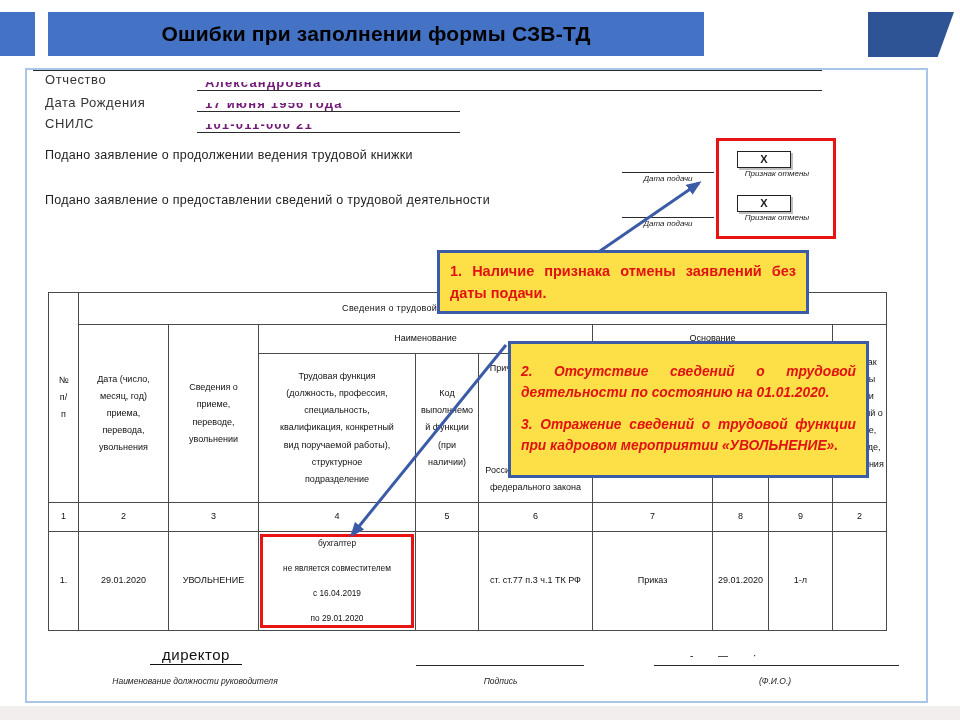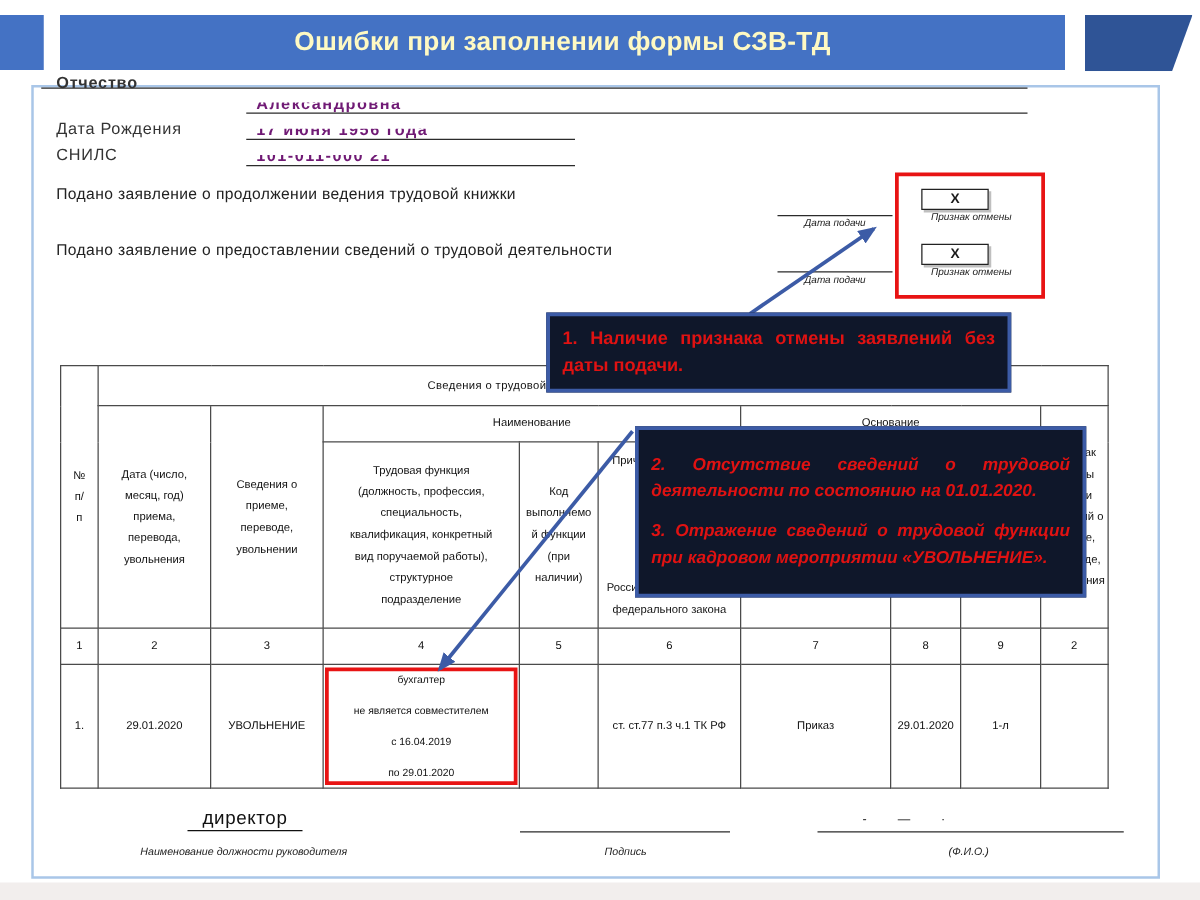--- a/index.html
+++ b/index.html
@@ -1,22 +1,22 @@
 <!DOCTYPE html>
 <html><head>
 <meta charset="utf-8">
 <style>
   html,body{margin:0;padding:0;background:#fff;}
   .slide{position:relative;width:960px;height:720px;background:#ffffff;overflow:hidden;
          font-family:"Liberation Sans",sans-serif;color:#1a1a1a;}
 
   
   .accent-left{position:absolute;left:0;top:12px;width:35px;height:44px;background:#4472C4;}
-  .title-bar{position:absolute;left:48px;top:12px;width:804px;height:44px;background:#4472C4;
-             color:#fef9c3;font-size:21px;font-weight:bold;text-align:center;line-height:44px;letter-spacing:.2px;}
+  .title-bar{position:absolute;left:48px;top:12px;width:656px;height:44px;background:#4472C4;
+             color:#000000;font-size:21px;font-weight:bold;text-align:center;line-height:44px;letter-spacing:.2px;}
   .accent-right{position:absolute;left:868px;top:12px;width:86px;height:45px;background:#2F5496;
                 clip-path:polygon(0 0,100% 0,81% 100%,0 100%);}
 
   
   .doc{position:absolute;left:25px;top:68px;width:903px;height:635px;background:#fff;
        border:2px solid #a9c6e8;box-sizing:border-box;z-index:1;}
 
   .ln{position:absolute;height:1px;background:#2b2b2b;z-index:2;}
 
   .flabel{position:absolute;left:45px;font-size:13px;color:#333;letter-spacing:.6px;z-index:2;}
@@ -48,21 +48,21 @@
   .rN td{height:28px;}
   .rD td{height:98px;}
   .fn-h{font-size:8.3px;line-height:2.05;}
   .reason-h{font-size:8.6px;line-height:1.95;}
   .cancel-h{vertical-align:top;padding-top:5px;line-height:2.05;font-size:8.6px;}
   .cell-fn{position:relative;padding:0;}
   .redbox{position:absolute;left:1px;top:2px;right:1px;bottom:2px;border:3px solid #e81414;
           display:flex;flex-direction:column;justify-content:center;gap:16px;font-size:8.3px;line-height:1.1;}
 
   
-  .callout{position:absolute;background:#0f172a;border:3px solid #3c5ba6;color:#e01212;font-weight:bold;
+  .callout{position:absolute;background:#fde047;border:3px solid #3c5ba6;color:#e01212;font-weight:bold;
            text-align:justify;z-index:5;box-sizing:border-box;}
   .c1{left:437px;top:250px;width:372px;height:64px;padding:8px 10px;font-size:14.5px;line-height:1.5;}
   .c2{left:508px;top:341px;width:361px;height:137px;padding:6px 10px 4px 10px;font-size:13.8px;line-height:1.5;}
   .c2 p{margin:12px 0 2px 0;font-style:italic;}
   .overlay{position:absolute;left:0;top:0;width:960px;height:720px;z-index:4;pointer-events:none;}
 
   
   .pos-name{position:absolute;left:150px;top:646px;width:92px;text-align:center;font-size:15px;color:#111;
             border-bottom:1.2px solid #111;padding-bottom:1px;z-index:2;letter-spacing:.5px;}
   .cap{position:absolute;font-size:8.5px;font-style:italic;color:#222;text-align:center;z-index:2;}
@@ -77,21 +77,21 @@
 
   <div class="accent-left"></div>
   <div class="title-bar">
     <span>Ошибки при заполнении формы СЗВ-ТД</span>
   </div>
   <div class="accent-right"></div>
 
   <div class="doc"></div>
 
   <div class="ln" style="left:33px;top:70px;width:789px;"></div>
-  <div class="flabel" style="top:58px;font-weight:bold;">Отчество</div>
+  <div class="flabel" style="top:72px;">Отчество</div>
   <div class="flabel" style="top:95px;">Дата Рождения</div>
   <div class="flabel" style="top:116px;">СНИЛС</div>
   <div class="cutwrap" style="top:82px;">
       <span class="cutval">Александровна</span>
     </div>
   <div class="cutwrap" style="top:103px;">
       <span class="cutval">17  июня 1956 года</span>
     </div>
   <div class="cutwrap" style="top:124px;">
       <span class="cutval">101-011-000 21</span>

